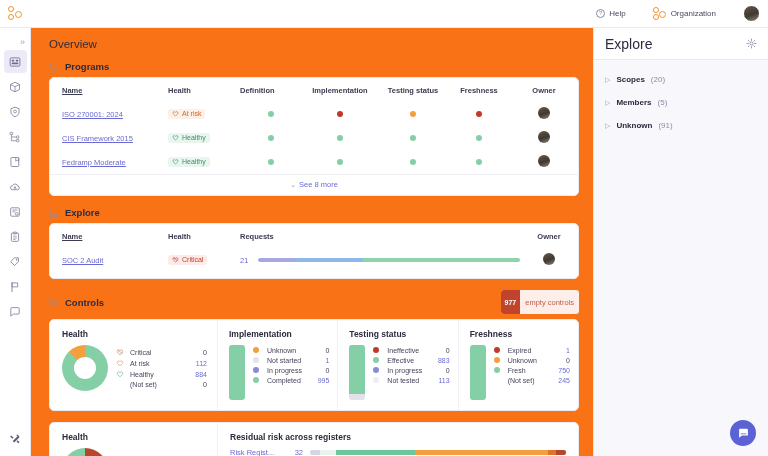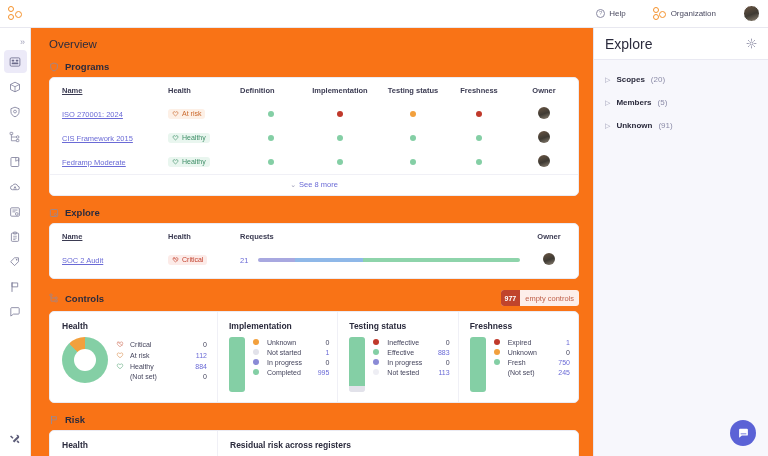--- a/index.html
+++ b/index.html
@@ -82,21 +82,21 @@
   .page-title { font-size: 11.5px; color: #2b2b3d; font-weight: 400; margin-bottom: 11px; }
 
   .sec-head {
     display: flex; align-items: center; gap: 6px; margin-bottom: 5px;
   }
   .sec-title { font-size: 9.5px; font-weight: bold; color: #2b2b3d; }
   .sec-head .spacer { flex: 1; }
 
   .badge-empty {
     display: flex; align-items: center; background: #fdeeea;
-    border-radius: 3px; overflow: hidden; height: 16px;
+    border-radius: 3px; overflow: hidden; height: 24px;
   }
   .badge-empty .cnt {
     background: #c0442c; color: #fff; font-size: 7px; font-weight: bold;
     padding: 0 4px; height: 100%; display: flex; align-items: center;
   }
   .badge-empty .txt { color: #c0624c; font-size: 7.5px; padding: 0 5px; }
 
   .card {
     background: #ffffff; border: 1px solid #ebebf3; border-radius: 5px;
     margin-bottom: 11px;
@@ -628,27 +628,20 @@
                   <span class="lg-ico"></span>
                   <span class="lg-name">(Not set)</span>
                   <span class="lg-val">245</span>
                 </div>
             </div>
           </div>
         </div>
       </div>
     </div>
 
-    <div class="sec-head">
-      <svg width="10" height="10" viewBox="0 0 16 16">
-        <path d="M4 2v12" fill="none" stroke="#8b8ba6" stroke-width="1.3" stroke-linecap="round"></path>
-        <path d="M4 2.6h7.6v5.2H4Z" fill="none" stroke="#8b8ba6" stroke-width="1.2" stroke-linejoin="round"></path>
-      </svg>
-      <span class="sec-title">Risk</span>
-    </div>
 
     <div class="card panels">
       <div class="panel-health">
         <div class="panel-title">Health</div>
         <div class="health-row">
           <div class="donut" style="background: conic-gradient(#b5472f 0% 62%, #f5b96c 62% 76%, #84cfa5 76% 100%);"></div>
 
         </div>
       </div>
 

